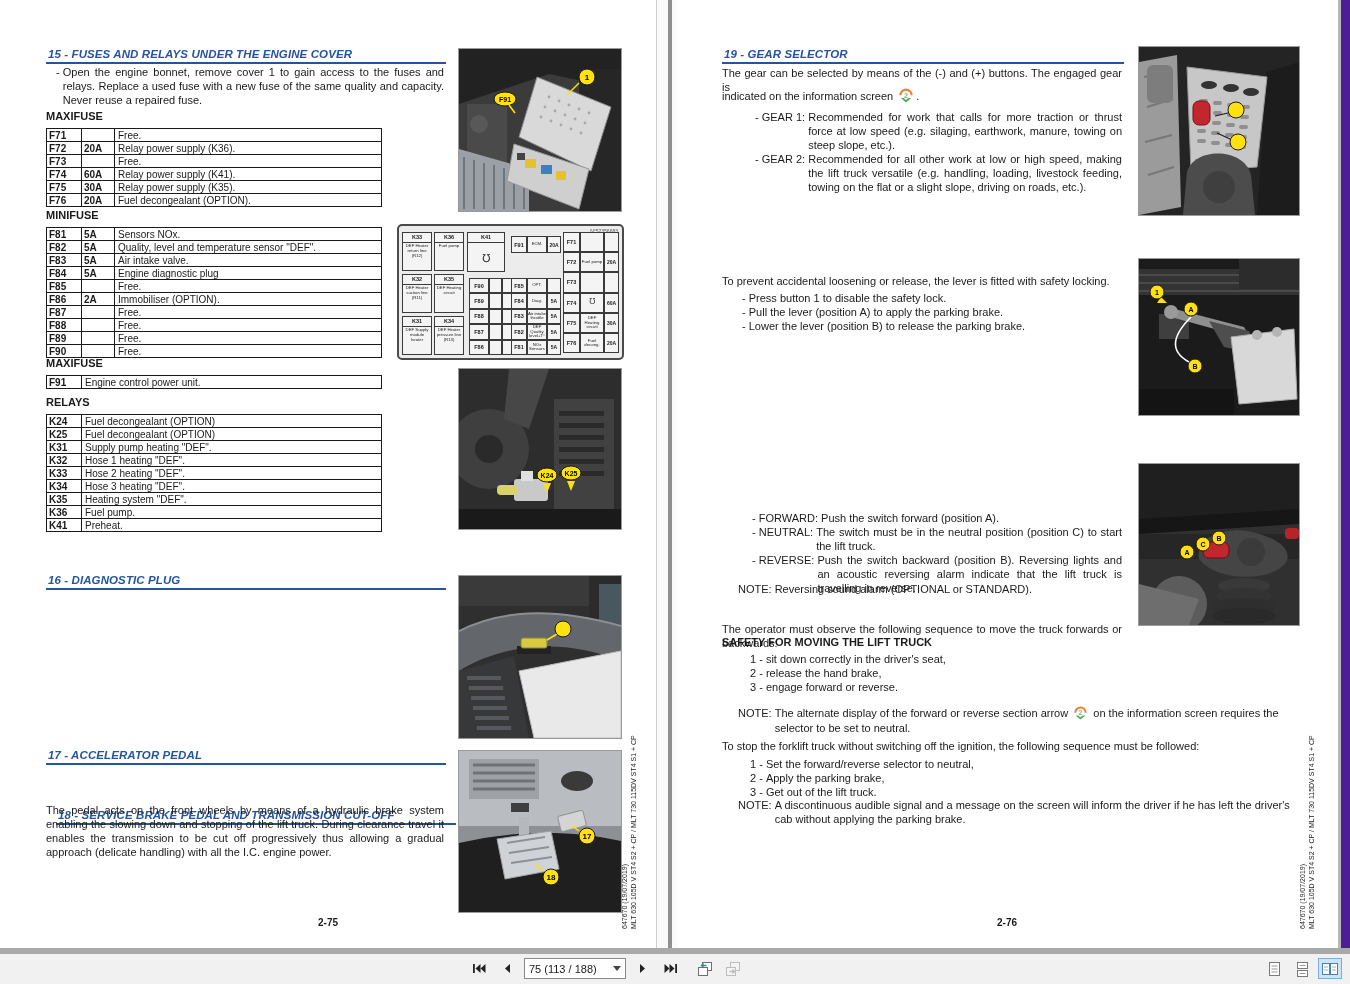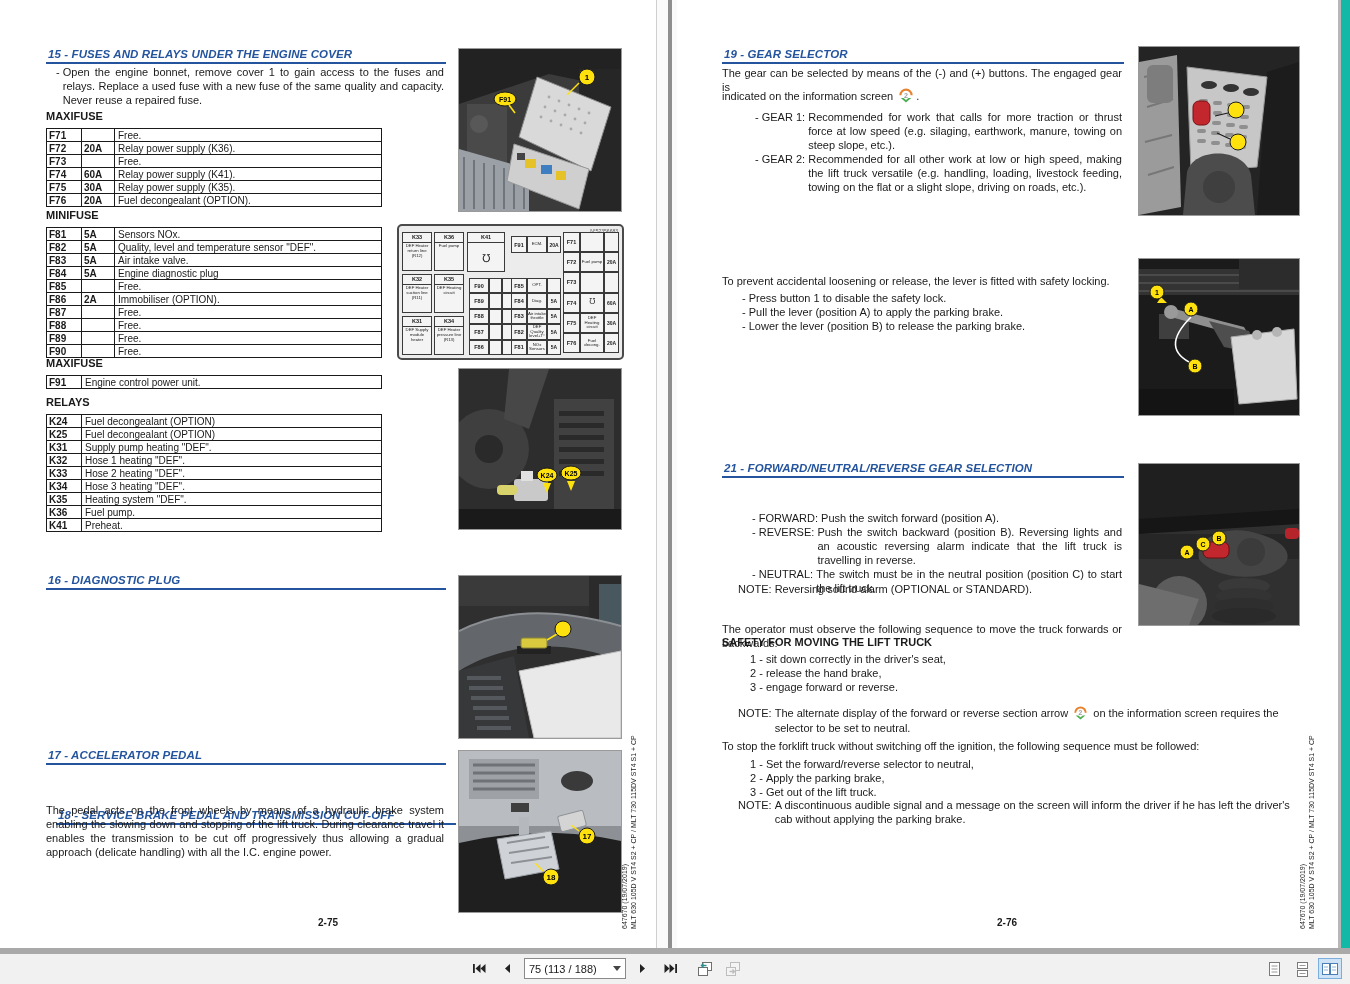--- a/index.html
+++ b/index.html
@@ -1,20 +1,20 @@
 <!DOCTYPE html>
 <html><head>
 <meta charset="utf-8">
 <style>
   html,body{margin:0;padding:0;}
   body{width:1350px;height:984px;position:relative;overflow:hidden;
        font-family:"Liberation Sans",sans-serif;background:#ffffff;color:#1a1a1a;}
 
   
-  .viewer{position:absolute;left:0;top:0;right:0;bottom:36px;background:#14b8a6;}
+  .viewer{position:absolute;left:0;top:0;right:0;bottom:36px;background:#4c1d95;}
   .spine{position:absolute;top:0;bottom:0;left:656px;width:20px;background:#fafafa;
          border-left:1px solid #cfcfcf;}
   .spine-line{position:absolute;top:0;bottom:0;left:668px;width:4px;background:#8f8f8f;}
   .right-edge{position:absolute;top:0;bottom:0;left:1338px;width:3px;background:#b7b7b7;}
   .bottom-edge{position:absolute;left:0;right:0;bottom:30px;height:6px;background:#a9a9a9;}
   .toolbar{position:absolute;left:0;right:0;bottom:0;height:30px;background:#f1f1f1;}
   .nav-cluster{position:absolute;left:468px;top:4px;display:flex;align-items:center;gap:6px;}
   .tb-btn{width:22px;height:20px;display:flex;align-items:center;justify-content:center;
           background:transparent;border:none;padding:0;cursor:pointer;}
   .page-field{display:flex;align-items:center;width:100px;height:19px;background:#fff;
@@ -490,33 +490,32 @@
         <div class="hang">
           <span class="hang-label">- </span>
           <span class="hang-text">Pull the lever (position A) to apply the parking brake.</span>
         </div>
         <div class="hang">
           <span class="hang-label">- </span>
           <span class="hang-text">Lower the lever (position B) to release the parking brake.</span>
         </div>
       </div>
 
-    <div class="abs sec-head" style="left:46px;top:462px;width:400px;">21 - FORWARD/NEUTRAL/REVERSE GEAR SELECTION</div>
     <div class="abs" id="fnr-list" style="left:76px;top:511px;width:370px;">
         <div class="hang">
           <span class="hang-label">- FORWARD: </span>
           <span class="hang-text">Push the switch forward (position A).</span>
         </div>
         <div class="hang">
+          <span class="hang-label">- NEUTRAL: </span>
+          <span class="hang-text">The switch must be in the neutral position (position C) to start the lift truck.</span>
+        </div>
+        <div class="hang">
           <span class="hang-label">- REVERSE: </span>
           <span class="hang-text">Push the switch backward (position B). Reversing lights and an acoustic reversing alarm indicate that the lift truck is travelling in reverse.</span>
-        </div>
-        <div class="hang">
-          <span class="hang-label">- NEUTRAL: </span>
-          <span class="hang-text">The switch must be in the neutral position (position C) to start the lift truck.</span>
         </div>
       </div>
     <div class="abs hang" style="left:62px;top:582px;width:384px;">
       <span class="hang-label">NOTE: </span>
       <span class="hang-text" style="text-align:left;">Reversing sound alarm (OPTIONAL or STANDARD).</span>
     </div>
 
     <div class="abs sub-head" style="left:46px;top:636px;">SAFETY FOR MOVING THE LIFT TRUCK</div>
     <div class="abs body-text" style="left:46px;top:622px;width:400px;">The operator must observe the following sequence to move the truck forwards or backwards:</div>
     <div class="abs" id="safety-list" style="left:74px;top:652px;width:372px;">

